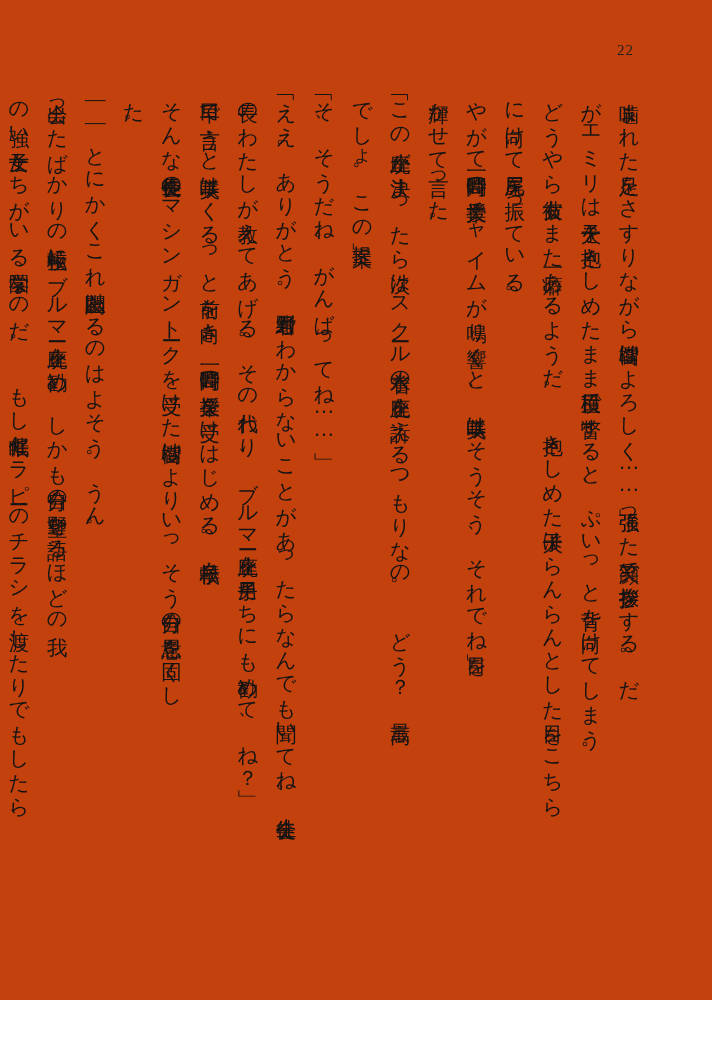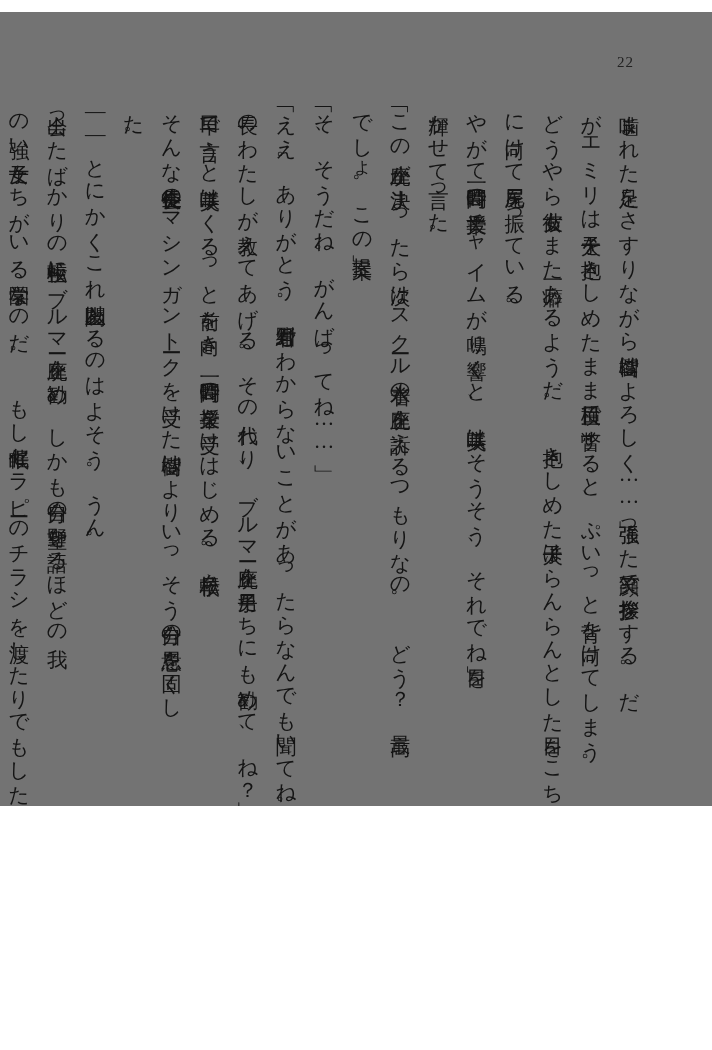--- a/index.html
+++ b/index.html
@@ -7,25 +7,24 @@
     padding: 0;
     background: #ffffff;
   }
   body {
     font-family: "Liberation Serif", "DejaVu Serif", serif;
     color: #1a1a1a;
   }
   #page {
     position: relative;
     width: 712px;
-    height: 794px;
-    background: #737373;
+    height: 1000px;
+    background: #c2410c;
     overflow: hidden;
     box-sizing: border-box;
-    margin-top: 12px;
   }
   
   .page-number {
     position: absolute;
     top: 42px;
     right: 78px;
     font-size: 15px;
     letter-spacing: 1px;
     color: #222;
     font-family: "Liberation Serif", "DejaVu Serif", serif;

